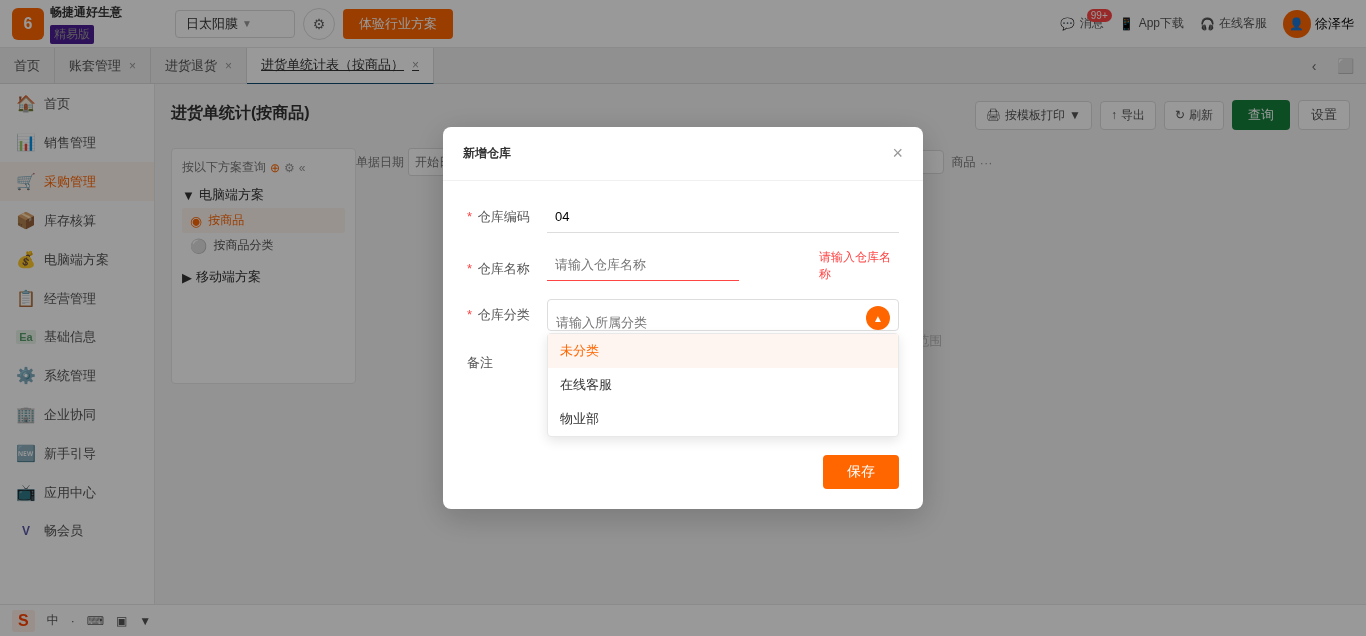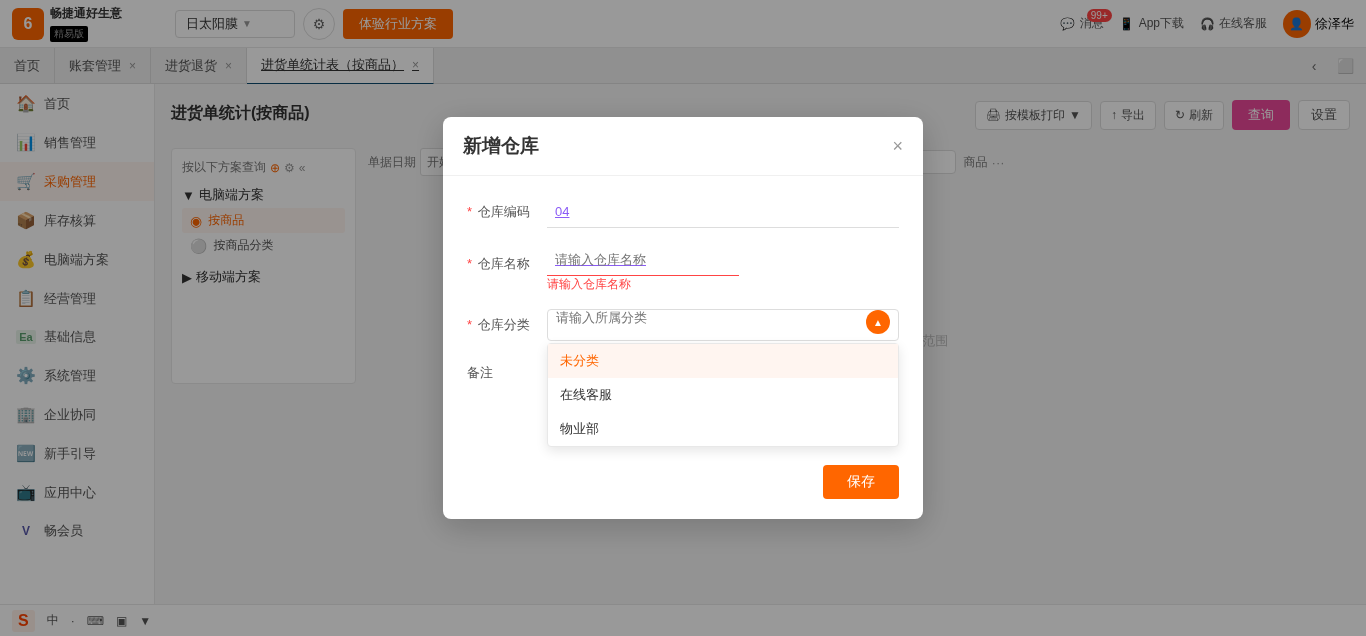--- a/index.html
+++ b/index.html
@@ -27,21 +27,21 @@
       height: 32px;
       background: #ff6600;
       border-radius: 6px;
       display: flex;
       align-items: center;
       justify-content: center;
       color: white;
       font-weight: bold;
       font-size: 16px;
     }
-    .logo-sub { font-size: 10px; color: #999; background: #000000; padding: 1px 4px; border-radius: 2px; margin-top: 4px; display: inline-block; }
+    .logo-sub { font-size: 12px; color: #999; background: #4c1d95; padding: 1px 4px; border-radius: 2px; margin-top: 4px; display: inline-block; }
     .store-selector {
       display: flex; align-items: center; gap: 4px;
       border: 1px solid #ddd; border-radius: 4px;
       padding: 4px 10px; cursor: pointer; margin-left: 8px;
       font-size: 13px; color: #333; min-width: 120px;
     }
     .store-selector .arrow { color: #999; font-size: 10px; }
     .gear-btn {
       width: 32px; height: 32px; border-radius: 50%;
       border: 1px solid #ddd; display: flex; align-items: center; justify-content: center;
@@ -110,21 +110,21 @@
     .sidebar-bottom-btn { width: 28px; height: 28px; display: flex; align-items: center; justify-content: center; cursor: pointer; color: #aaa; font-size: 14px; }
 
     
     .content { flex: 1; overflow: auto; padding: 16px; position: relative; }
     .page-title { font-size: 16px; font-weight: 600; color: #333; margin-bottom: 12px; }
     .toolbar { display: flex; align-items: center; justify-content: flex-end; gap: 8px; margin-bottom: 8px; }
     .toolbar-btn {
       display: flex; align-items: center; gap: 4px; padding: 5px 10px;
       border: 1px solid #ddd; border-radius: 4px; cursor: pointer; color: #555; font-size: 12px; background: #fff;
     }
-    .query-btn { background: #ec4899; color: white; border: none; padding: 6px 16px; border-radius: 4px; cursor: pointer; font-size: 13px; }
+    .query-btn { background: #15803d; color: white; border: none; padding: 6px 16px; border-radius: 4px; cursor: pointer; font-size: 13px; }
     .set-btn { border: 1px solid #ddd; padding: 5px 12px; border-radius: 4px; cursor: pointer; font-size: 13px; background: #fff; color: #555; }
     .filter-label { font-size: 12px; color: #777; margin-bottom: 6px; display: flex; align-items: center; gap: 4px; }
     .filter-section { margin-bottom: 6px; }
     .filter-title { font-size: 13px; color: #333; font-weight: 500; display: flex; align-items: center; gap: 4px; cursor: pointer; padding: 4px 0; }
     .filter-option {
       display: flex; align-items: center; gap: 6px; padding: 4px 8px; cursor: pointer;
       border-radius: 3px; font-size: 12px; color: #555;
     }
     .filter-option.active { background: #fff5f0; color: #ff6600; }
     .filter-option .opt-icon { font-size: 14px; }
@@ -144,33 +144,33 @@
     }
     .modal {
       background: #fff; border-radius: 8px; width: 480px;
       padding: 0; box-shadow: 0 8px 32px rgba(0,0,0,0.2);
       position: relative;
     }
     .modal-header {
       padding: 16px 20px; border-bottom: 1px solid #f0f0f0;
       display: flex; align-items: center; justify-content: space-between;
     }
-    .modal-title { font-size: 19px; font-weight: 600; color: #333; }
+    .modal-title { font-size: 12px; font-weight: 600; color: #333; }
     .modal-close { cursor: pointer; color: #999; font-size: 18px; }
     .modal-body { padding: 20px 24px; }
     .form-row {
       display: flex; align-items: flex-start; margin-bottom: 16px; position: relative;
     }
     .form-label {
       width: 80px; font-size: 13px; color: #555; padding-top: 7px; flex-shrink: 0;
     }
     .form-label .required { color: #ff4444; margin-right: 2px; }
     .form-input {
       flex: 1; height: 32px; border: none; border-bottom: 1px solid #ddd;
-      outline: none; font-size: 13px; color: #8b5cf6; padding: 4px 8px; text-decoration: underline;
+      outline: none; font-size: 13px; color: #000000; padding: 4px 8px;
     }
     .form-input.error-input {
       border-bottom: 1px solid #ff4444;
     }
     .error-msg { color: #ff4444; font-size: 12px; margin-top: 2px; }
     .form-select-wrapper { flex: 1; position: relative; }
     .form-select-arrow {
       width: 24px; height: 24px; background: #ff6600; border-radius: 50%;
       display: flex; align-items: center; justify-content: center; color: white;
       font-size: 10px; cursor: pointer;
@@ -199,21 +199,21 @@
 
     
     .status-bar {
       position: fixed; bottom: 0; left: 0; right: 0; height: 32px;
       background: #fff; border-top: 1px solid #e8e8e8;
       display: flex; align-items: center; padding: 0 12px; gap: 12px;
       z-index: 5;
     }
 
     
-    .content-inner { display: flex; gap: 12px; }
+    .content-inner { display: flex; }
     .filter-sidebar { width: 185px; flex-shrink: 0; background: #fff; border: 1px solid #e8e8e8; border-radius: 4px; padding: 10px; }
     .main-table-area { flex: 1; }
     .query-row { display: flex; align-items: center; gap: 8px; margin-bottom: 8px; flex-wrap: wrap; }
     .field-group { display: flex; align-items: center; gap: 4px; }
     .field-label { font-size: 12px; color: #777; white-space: nowrap; }
     .field-input { height: 28px; border: 1px solid #ddd; border-radius: 3px; padding: 0 6px; font-size: 12px; color: #555; min-width: 100px; }
     .date-range { display: flex; align-items: center; gap: 4px; }
   </style>
 </head>
 <body>
@@ -440,40 +440,40 @@
     <div class="modal-body">
 
       <div class="form-row">
         <label class="form-label">
           <span class="required">*</span>
           <span>仓库编码</span>
         </label>
         <input class="form-input" type="text" value="04" style="">
       </div>
 
-      <div class="form-row" style="flex-direction:column;">
+      <div class="form-row" style="">
         <div style="display:flex;align-items:center;">
           <label class="form-label">
             <span class="required">*</span>
             <span>仓库名称</span>
           </label>
           <input class="form-input error-input" type="text" style="border-bottom: 1px solid rgb(255, 68, 68);" placeholder="请输入仓库名称">
         </div>
         <div style="margin-left:80px;">
           <span class="error-msg">请输入仓库名称</span>
         </div>
       </div>
 
       <div class="form-row" style="align-items:flex-start;">
         <label class="form-label">
           <span class="required">*</span>
           <span>仓库分类</span>
         </label>
         <div class="form-select-wrapper">
-          <div style="display:flex;align-items:flex-start;border:1px solid #ddd;border-radius:4px;height:32px;padding:0 8px;">
+          <div style="display:flex;align-items:flex-end;border:1px solid #ddd;border-radius:4px;height:32px;padding:0 8px;">
             <input style="flex: 1 1 0%; border: none; outline: none; font-size: 13px; color: rgb(187, 187, 187);" type="text" placeholder="请输入所属分类">
             <div class="form-select-arrow">▲</div>
           </div>
           <div class="dropdown-list">
             <div class="dropdown-item selected">未分类</div>
             <div class="dropdown-item">在线客服</div>
             <div class="dropdown-item">物业部</div>
           </div>
         </div>
       </div>

